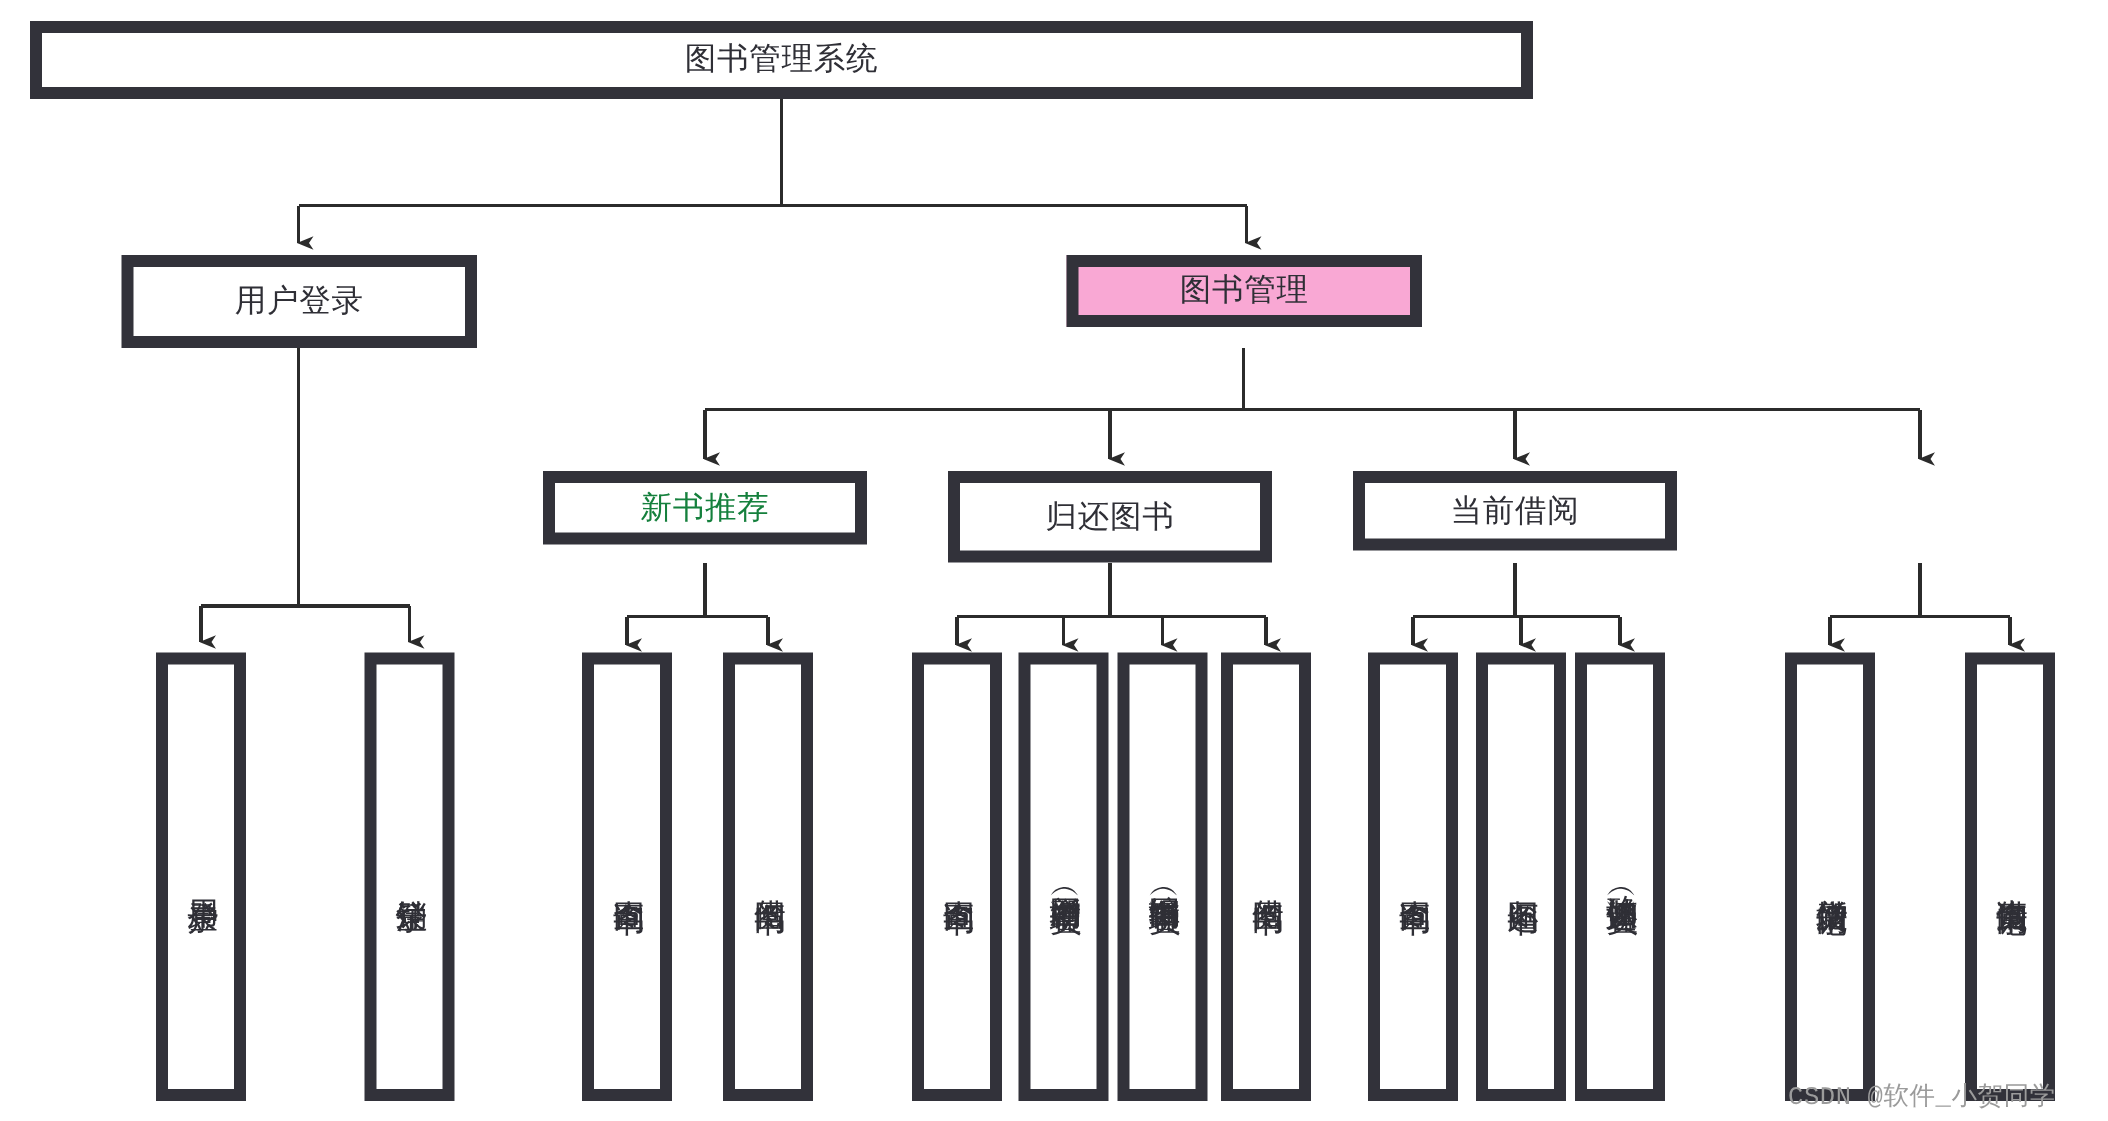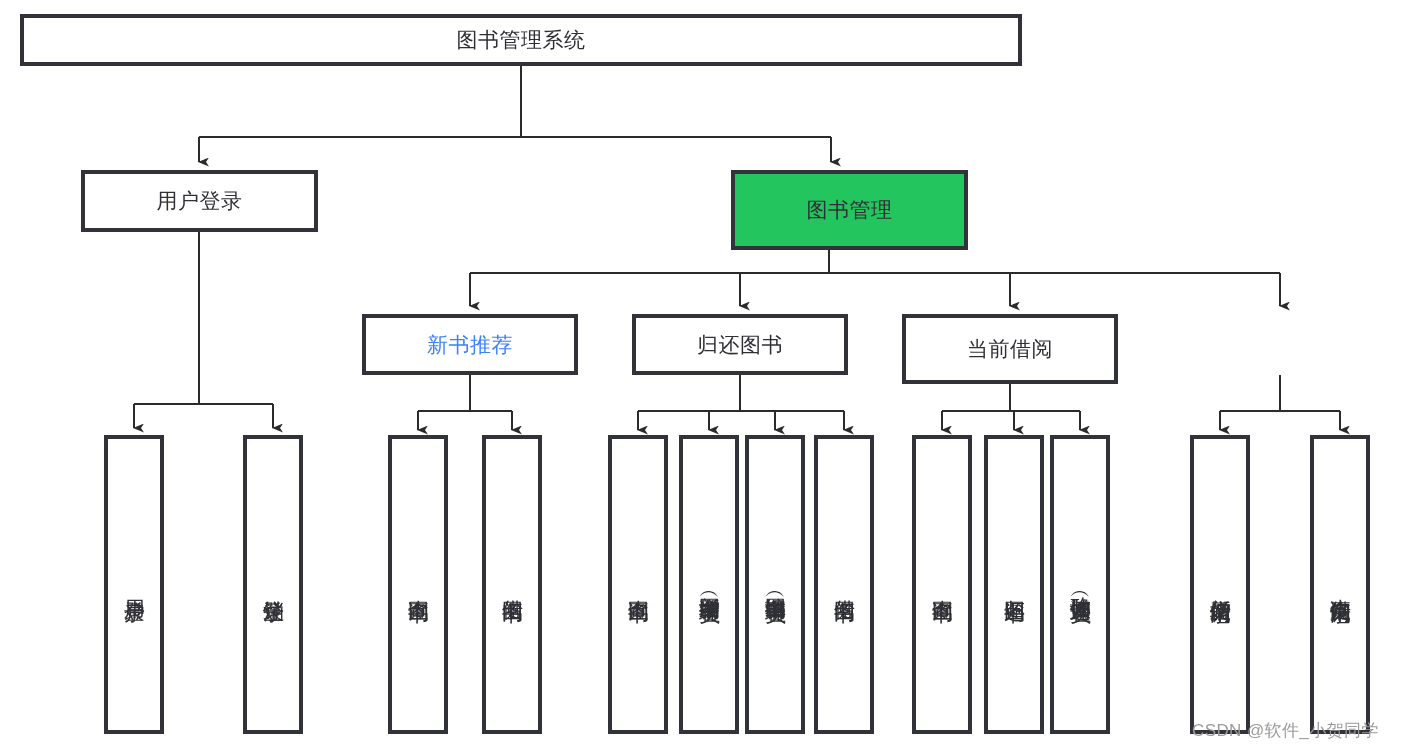--- a/index.html
+++ b/index.html
@@ -23,21 +23,21 @@
     left: 0;
     top: 0;
     width: 1405px;
     height: 747px;
     pointer-events: none;
   }
   .node {
     position: absolute;
     box-sizing: border-box;
     background: #ffffff;
-    border: 4px solid #737373;
+    border: 8px solid #737373;
     display: flex;
     align-items: center;
     justify-content: center;
     color: #2f2f36;
   }
   .node.horiz {
     font-size: 21px;
     letter-spacing: 0.5px;
     line-height: 1.2;
   }
@@ -109,35 +109,35 @@
       <path d="M1280,375 L1280,411"></path>
       <path d="M1220,411 L1340,411"></path>
       <path d="M1220,411 L1220,430" marker-end="url(#arrowhead)"></path>
       <path d="M1340,411 L1340,430" marker-end="url(#arrowhead)"></path>
     </g>
   </svg>
 
   <div class="node horiz" id="n-root" style="left: 20px; top: 14px; width: 1002px; height: 52px; border-color: rgb(50, 50, 58); background: rgb(255, 255, 255); color: rgb(47, 47, 54);">图书管理系统</div>
 
   <div class="node horiz" style="left: 81px; top: 170px; width: 237px; height: 62px; border-color: rgb(50, 50, 58); background: rgb(255, 255, 255); color: rgb(47, 47, 54);">用户登录</div>
-  <div class="node horiz" style="left: 711px; top: 170px; width: 237px; height: 80px; border-color: rgb(50, 50, 58); background: #22c55e; color: rgb(47, 47, 54); margin-left: 20px;">图书管理</div>
+  <div class="node horiz" style="left: 711px; top: 170px; width: 237px; height: 48px; border-color: rgb(50, 50, 58); background: #f9a8d4; color: rgb(47, 47, 54);">图书管理</div>
 
-  <div class="node horiz" style="left: 362px; top: 314px; width: 216px; height: 61px; border-color: rgb(50, 50, 58); background: rgb(255, 255, 255); color: #3b82f6;">新书推荐</div>
+  <div class="node horiz" style="left: 362px; top: 314px; width: 216px; height: 49px; border-color: rgb(50, 50, 58); background: rgb(255, 255, 255); color: #15803d;">新书推荐</div>
   <div class="node horiz" style="left: 632px; top: 314px; width: 216px; height: 61px; border-color: rgb(50, 50, 58); background: rgb(255, 255, 255); color: rgb(47, 47, 54);">归还图书</div>
-  <div class="node horiz" style="left: 902px; top: 314px; width: 216px; height: 70px; border-color: rgb(50, 50, 58); background: rgb(255, 255, 255); color: rgb(47, 47, 54);">当前借阅</div>
+  <div class="node horiz" style="left: 902px; top: 314px; width: 216px; height: 53px; border-color: rgb(50, 50, 58); background: rgb(255, 255, 255); color: rgb(47, 47, 54);">当前借阅</div>
 
   <div class="node vert" style="left: 104px; top: 435px; width: 60px; height: 299px; border-color: rgb(50, 50, 58); background: rgb(255, 255, 255); color: rgb(47, 47, 54);">用户登录</div>
   <div class="node vert" style="left: 243px; top: 435px; width: 60px; height: 299px; border-color: rgb(50, 50, 58); background: rgb(255, 255, 255); color: rgb(47, 47, 54);">注销登录</div>
   <div class="node vert" style="left: 388px; top: 435px; width: 60px; height: 299px; border-color: rgb(50, 50, 58); background: rgb(255, 255, 255); color: rgb(47, 47, 54);">查询图书</div>
   <div class="node vert" style="left: 482px; top: 435px; width: 60px; height: 299px; border-color: rgb(50, 50, 58); background: rgb(255, 255, 255); color: rgb(47, 47, 54);">借阅图书</div>
   <div class="node vert" style="left: 608px; top: 435px; width: 60px; height: 299px; border-color: rgb(50, 50, 58); background: rgb(255, 255, 255); color: rgb(47, 47, 54);">查询图书</div>
   <div class="node vert" style="left: 679px; top: 435px; width: 60px; height: 299px; border-color: rgb(50, 50, 58); background: rgb(255, 255, 255); color: rgb(47, 47, 54);">新增图书（管理员）</div>
   <div class="node vert" style="left: 745px; top: 435px; width: 60px; height: 299px; border-color: rgb(50, 50, 58); background: rgb(255, 255, 255); color: rgb(47, 47, 54);">编辑图书（管理员）</div>
   <div class="node vert" style="left: 814px; top: 435px; width: 60px; height: 299px; border-color: rgb(50, 50, 58); background: rgb(255, 255, 255); color: rgb(47, 47, 54);">借阅图书</div>
   <div class="node vert" style="left: 912px; top: 435px; width: 60px; height: 299px; border-color: rgb(50, 50, 58); background: rgb(255, 255, 255); color: rgb(47, 47, 54);">查询图书</div>
   <div class="node vert" style="left: 984px; top: 435px; width: 60px; height: 299px; border-color: rgb(50, 50, 58); background: rgb(255, 255, 255); color: rgb(47, 47, 54);">归还图书</div>
   <div class="node vert" style="left: 1050px; top: 435px; width: 60px; height: 299px; border-color: rgb(50, 50, 58); background: rgb(255, 255, 255); color: rgb(47, 47, 54);">确认归还（管理员）</div>
   <div class="node vert" style="left: 1190px; top: 435px; width: 60px; height: 299px; border-color: rgb(50, 50, 58); background: rgb(255, 255, 255); color: rgb(47, 47, 54);">新增借阅记录</div>
   <div class="node vert" style="left: 1310px; top: 435px; width: 60px; height: 299px; border-color: rgb(50, 50, 58); background: rgb(255, 255, 255); color: rgb(47, 47, 54);">查询借阅记录</div>
 
-  <div class="watermark" style="left: 1192px; top: 719px; color: rgb(155, 155, 155);">CSDN @软件_小贺同学</div>
+  <div class="watermark" style="left: 1192px; top: 719px; color: rgb(155, 155, 155); font-family: Liberation Mono, monospace;">CSDN @软件_小贺同学</div>
 
 </div>
 
 </body></html>

